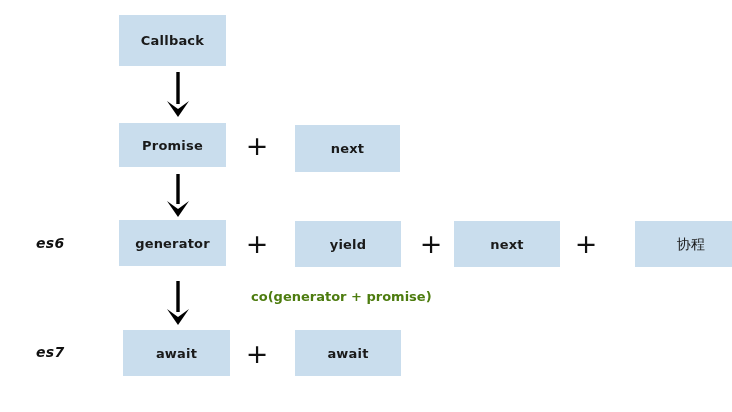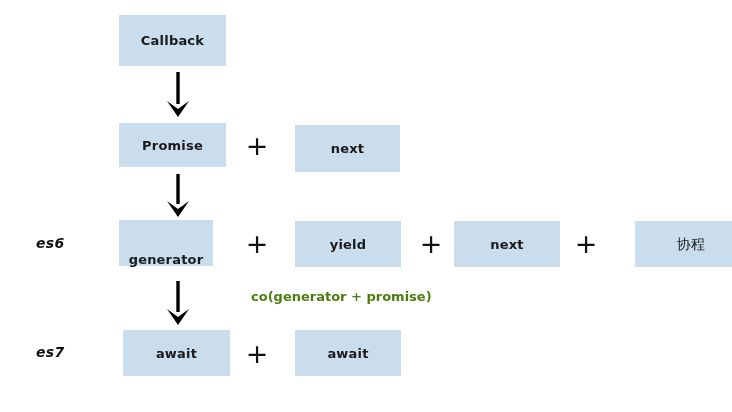--- a/index.html
+++ b/index.html
@@ -98,21 +98,21 @@
     <span class="node-label">next</span>
   </div>
 
   <svg class="arrow" style="left:148px; top:172px;" width="32" height="48" viewBox="0 0 32 48">
     <path d="M16 2 L16 32" stroke="#000000" stroke-width="3.4" fill="none" stroke-linecap="butt"></path>
     <path d="M5 29 L16 45 L27 29 L16 37 Z" fill="#000000"></path>
   </svg>
 
   <div class="era-label" style="left:22px; top:236px;">es6</div>
 
-  <div class="node" style="left:105px; top:220px; width:94px; height:46px;align-items:flex-end;">
+  <div class="node" style="left:105px; top:220px; width:107px; height:46px;">
     <span class="node-label">generator</span>
   </div>
 
   <div class="plus" style="left:230px; top:229px; width:26px; height:28px;">+</div>
 
   <div class="node" style="left:281px; top:221px; width:106px; height:46px;">
     <span class="node-label">yield</span>
   </div>
 
   <div class="plus" style="left:404px; top:229px; width:26px; height:28px;">+</div>

